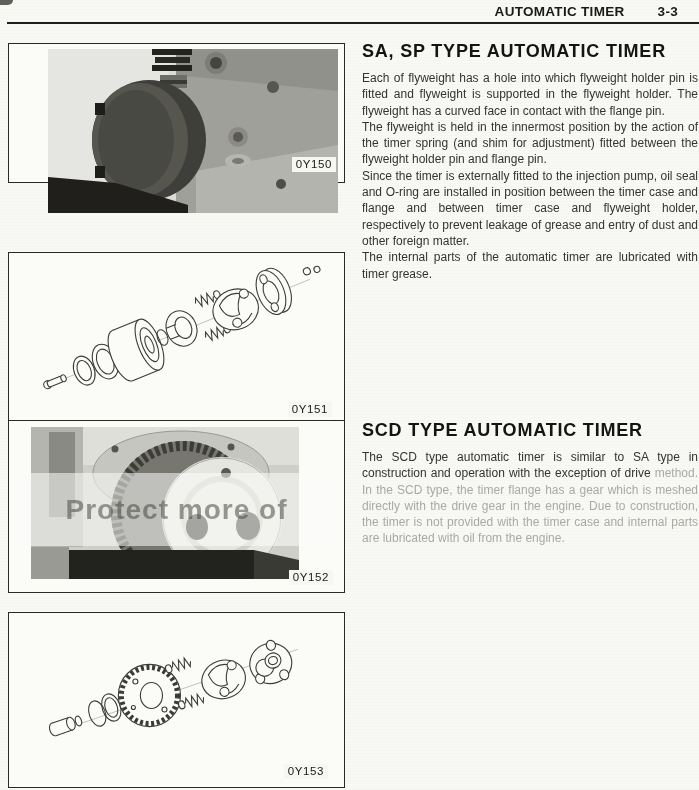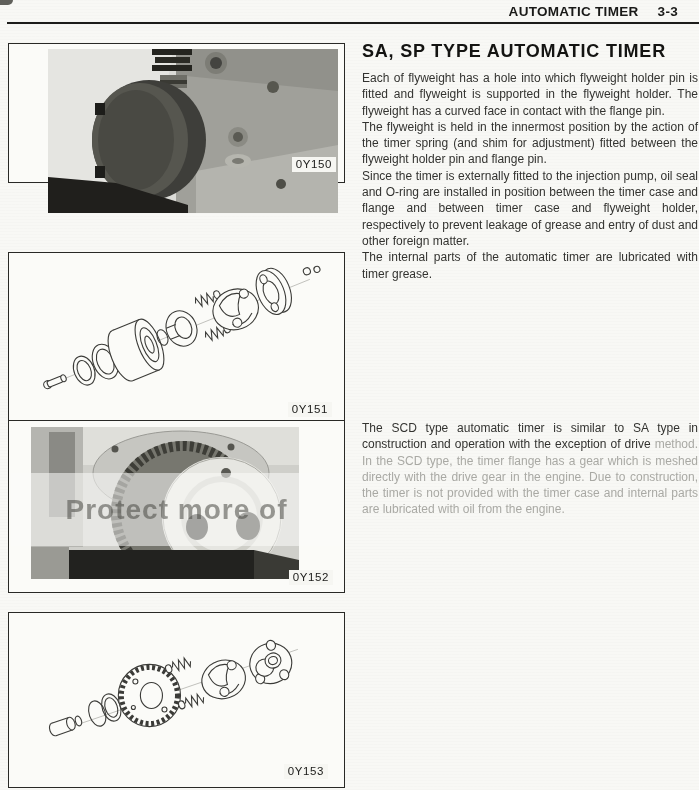--- a/index.html
+++ b/index.html
@@ -3,21 +3,21 @@
 <meta charset="utf-8">
 <style>
   html,body{margin:0;padding:0;background:#f8f8f5;}
   .page{
     position:relative;width:699px;height:790px;background:#f8f8f5;
     font-family:"Liberation Sans",sans-serif;overflow:hidden;
     background-image:repeating-linear-gradient(0deg, rgba(0,0,0,0.012) 0 1px, transparent 1px 3px);
   }
   .corner-speck{position:absolute;left:0;top:0;width:13px;height:5px;background:#45453f;border-radius:0 0 6px 0;opacity:.85;}
   .page-header{position:absolute;top:4px;right:21px;font-weight:bold;font-size:13.5px;color:#1a1a18;letter-spacing:.3px;white-space:nowrap;}
-  .page-header .pagenum{margin-left:19px;}
+  .page-header .pagenum{margin-left:33px;}
   .header-rule{position:absolute;top:22px;left:7px;width:692px;height:2px;background:#1d1d1b;}
 
   .figure{position:absolute;left:8px;width:337px;box-sizing:border-box;border:1.5px solid #29292six;border:1.5px solid #292926;background:#fbfbf8;}
   #fig-0y150{top:43px;height:140px;}
   #fig-0y151{top:236px;height:173px;margin-top:16px;}
   #fig-0y152{top:420px;height:173px;}
   #fig-0y153{top:612px;height:176px;text-align:center;}
   .photo{position:absolute;}
   #photo-0y150{left:39px;top:5px;width:290px;height:164px;}
   #photo-0y152{left:22px;top:6px;width:268px;height:152px;}
@@ -251,16 +251,17 @@
 
   <div class="text-col" id="sa-section">
     <h2 class="section-heading">SA, SP TYPE AUTOMATIC TIMER</h2>
     <p class="body-text">Each of flyweight has a hole into which flyweight holder pin is fitted and flyweight is supported in the flyweight holder. The flyweight has a curved face in contact with the flange pin.</p>
     <p class="body-text">The flyweight is held in the innermost position by the action of the timer spring (and shim for adjustment) fitted between the flyweight holder pin and flange pin.</p>
     <p class="body-text">Since the timer is externally fitted to the injection pump, oil seal and O-ring are installed in position between the timer case and flange and between timer case and flyweight holder, respectively to prevent leakage of grease and entry of dust and other foreign matter.</p>
     <p class="body-text">The internal parts of the automatic timer are lubricated with timer grease.</p>
   </div>
 
   <div class="text-col" id="scd-section">
+    <h2 class="section-heading">SCD TYPE AUTOMATIC TIMER</h2>
     <p class="body-text"><span>The SCD type automatic timer is similar to SA type in construction and operation with the exception of drive </span><span class="faded">method. In the SCD type, the timer flange has a gear which is meshed directly with the drive gear in the engine. Due to construction, the timer is not provided with the timer case and internal parts are lubricated with oil from the engine.</span></p>
   </div>
 
 </div>
 
 </body></html>

